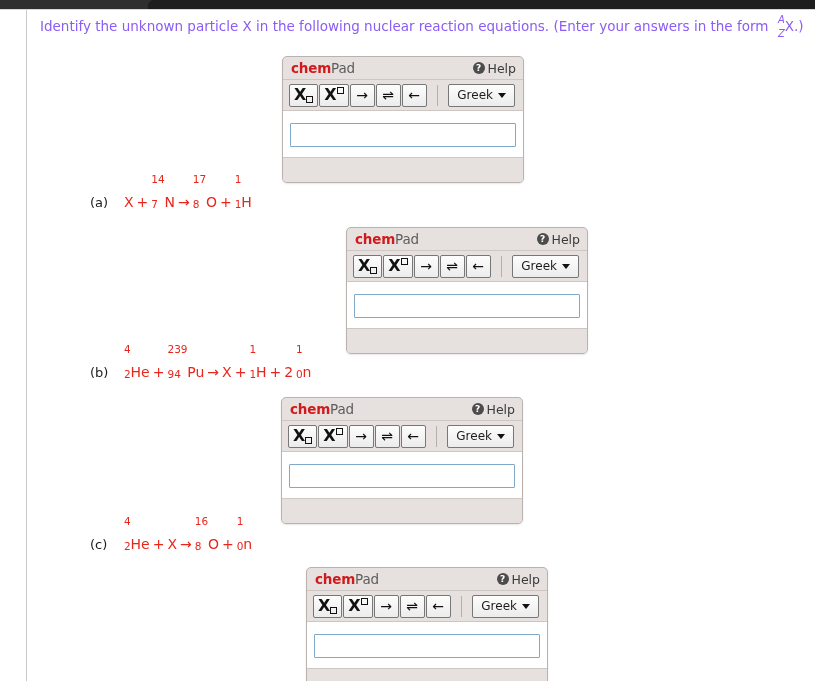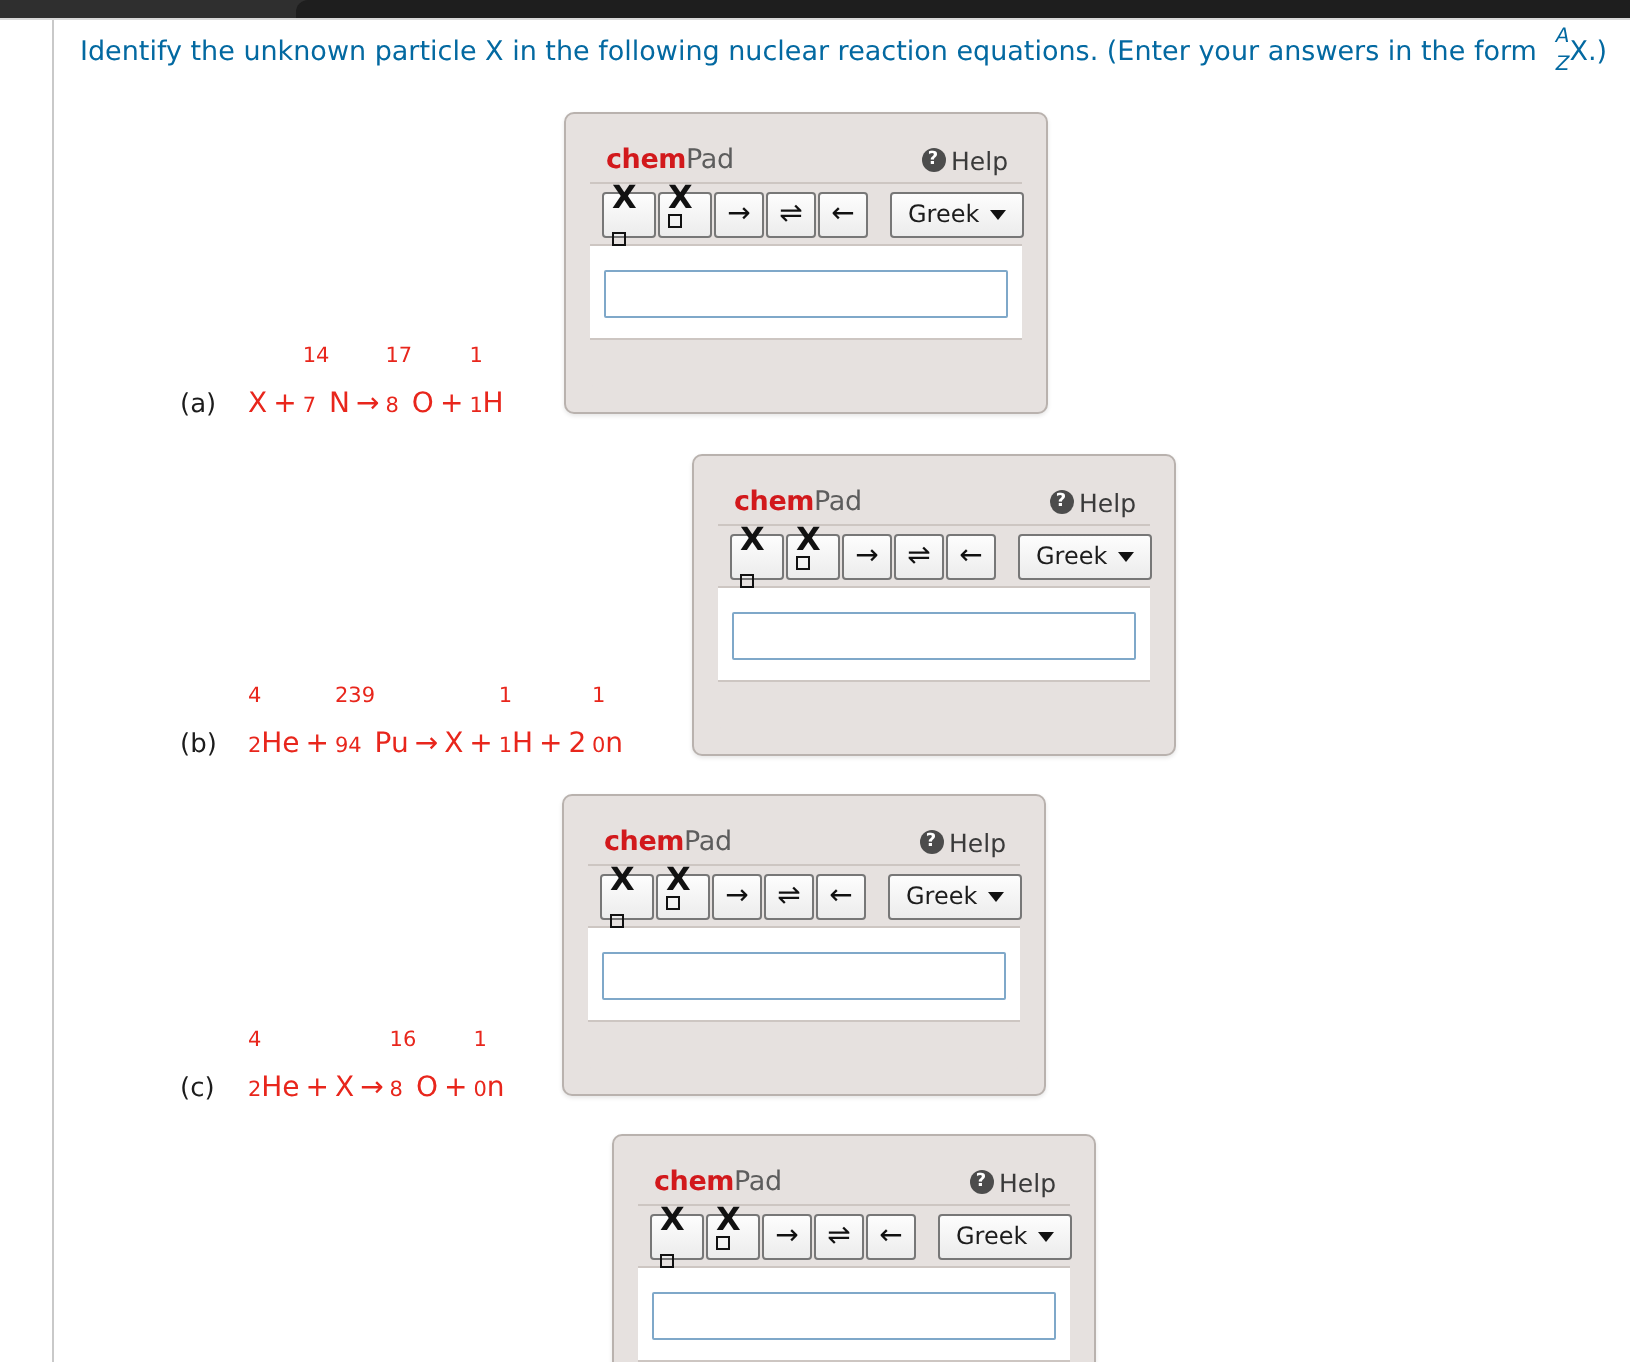--- a/index.html
+++ b/index.html
@@ -40,21 +40,21 @@
     background: #c9c9c9;
   }
 
   
   .prompt {
     position: absolute;
     top: 16px; left: 40px;
     width: 760px;
     font-size: 13.5px;
     line-height: 20px;
-    color: #0369a1;
+    color: #8b5cf6;
     white-space: nowrap;
   }
   .nuc-inline {
     display: inline-block;
     position: relative;
     width: 12px;
     height: 14px;
     vertical-align: -3px;
   }
   .nuc-inline .sup {
@@ -109,21 +109,21 @@
   .nuc .sym { display: inline-block; }
   .op { display: inline-block; padding: 0 3px; }
 
   
   .chempad {
     position: absolute;
     background: #e6e1df;
     border: 1px solid #b9b2ae;
     border-radius: 5px;
     box-shadow: 0 1px 2px rgba(0,0,0,0.10);
-    padding: 12px;
+    padding: 0;
   }
   .cp-header {
     height: 23px;
     display: flex;
     align-items: center;
     justify-content: space-between;
     padding: 0 7px 0 8px;
     border-bottom: 1px solid #cdc6c2;
   }
   .cp-logo {
@@ -187,21 +187,21 @@
     margin: 0 10px 0 auto;
   }
   .greek-btn {
     height: 23px;
     padding: 0 8px;
     background: linear-gradient(180deg,#fdfdfd 0%,#ececec 100%);
     border: 1px solid #777;
     border-radius: 2px;
     display: flex; align-items: center; gap: 5px;
     font-size: 12px; color: #1c1c1c;
-    margin-right: 13px;
+    margin-right: 2px;
   }
   .caret {
     width: 0; height: 0;
     border-left: 4px solid transparent;
     border-right: 4px solid transparent;
     border-top: 5px solid #111;
   }
   .cp-canvas {
     background: #ffffff;
     border-bottom: 1px solid #cdc6c2;

